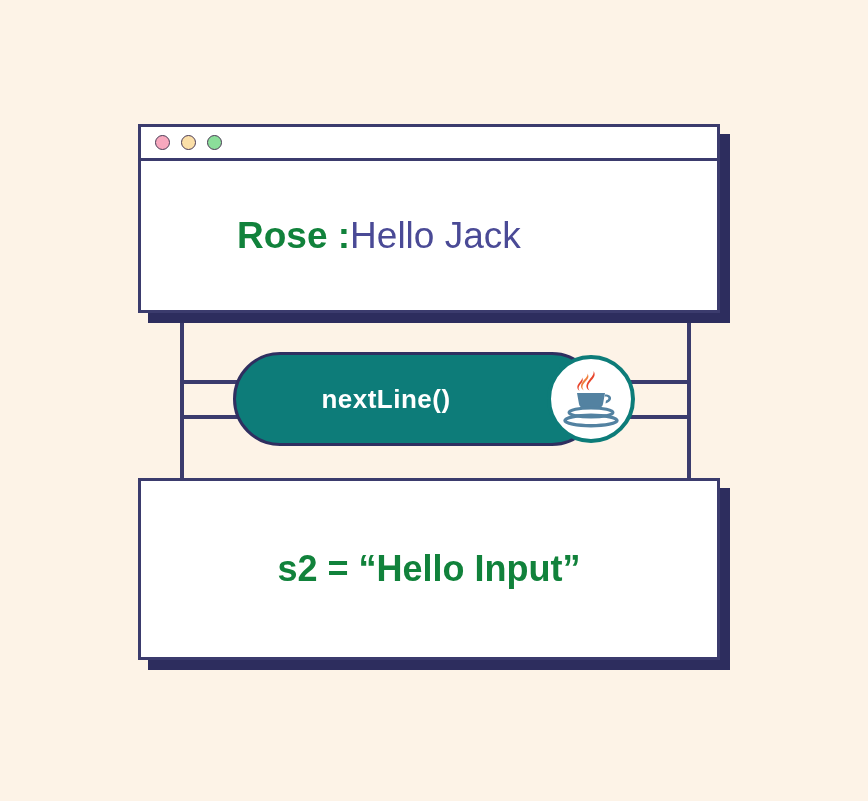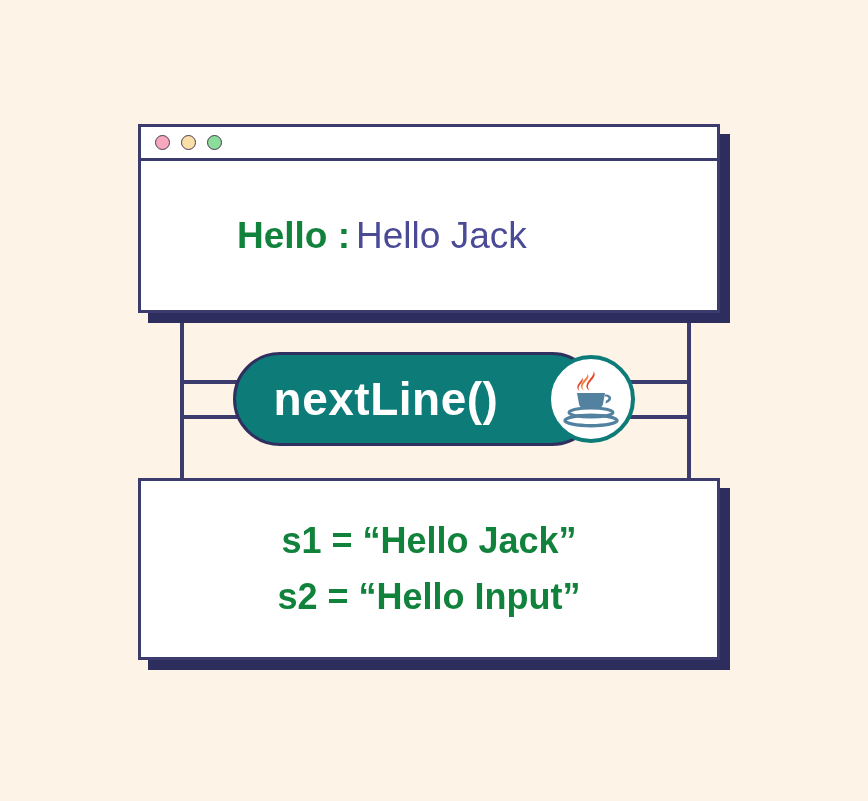--- a/index.html
+++ b/index.html
@@ -89,21 +89,20 @@
     padding-left: 141px;
   }
   .lbl-input {
     color: #11823B;
     font-weight: bold;
     letter-spacing: 0px;
   }
   .val-input {
     color: #4A4A96;
     font-weight: normal;
-    margin-left: 6px;
   }
 
   
   #pill {
     position: absolute;
     left: 233px;
     top: 352px;
     width: 402px;
     height: 94px;
     z-index: 4;
@@ -117,21 +116,21 @@
     border: 3px solid #2F2F60;
     border-radius: 47px;
     box-sizing: border-box;
     display: flex;
     align-items: center;
     justify-content: center;
     padding-right: 60px;
   }
   #pill-label {
     color: #FFFFFF;
-    font-size: 46px;
+    font-size: 26px;
     font-weight: bold;
     letter-spacing: 0.5px;
   }
   #java-badge {
     position: absolute;
     right: 0;
     top: 3px;
     width: 88px;
     height: 88px;
     border-radius: 50%;
@@ -192,21 +191,21 @@
   <div class="win-shadow" style="left:148px; top:134px; width:582px; height:189px;"></div>
 
   <div id="input-window">
     <div id="input-titlebar">
       <span class="dot red"></span>
       <span class="dot yellow"></span>
       <span class="dot green"></span>
     </div>
     <div id="input-body">
       <div class="input-line line1">
-        <span class="lbl-input">Hello :</span><span class="val-input">Hello Jack</span>
+        <span class="lbl-input">Rose :</span><span class="val-input">Hello Jack</span>
       </div>
     </div>
   </div>
 
   <div id="pill">
     <div id="pill-body">
       <span id="pill-label">nextLine()</span>
     </div>
     <div id="java-badge">
       <svg width="56" height="60" viewBox="0 0 56 60">
@@ -225,17 +224,16 @@
 
         <ellipse cx="28" cy="43.5" rx="22" ry="4.6" fill="none" stroke="#5382A1" stroke-width="3"></ellipse>
         <ellipse cx="28" cy="51.5" rx="26" ry="5.2" fill="none" stroke="#5382A1" stroke-width="3.4"></ellipse>
       </svg>
     </div>
   </div>
 
   <div class="win-shadow" style="left:148px; top:488px; width:582px; height:182px;"></div>
 
   <div id="output-window">
-    <div class="output-line">s1 = “Hello Jack”</div>
     <div class="output-line">s2 = “Hello Input”</div>
   </div>
 
 </div>
 
 </body></html>

